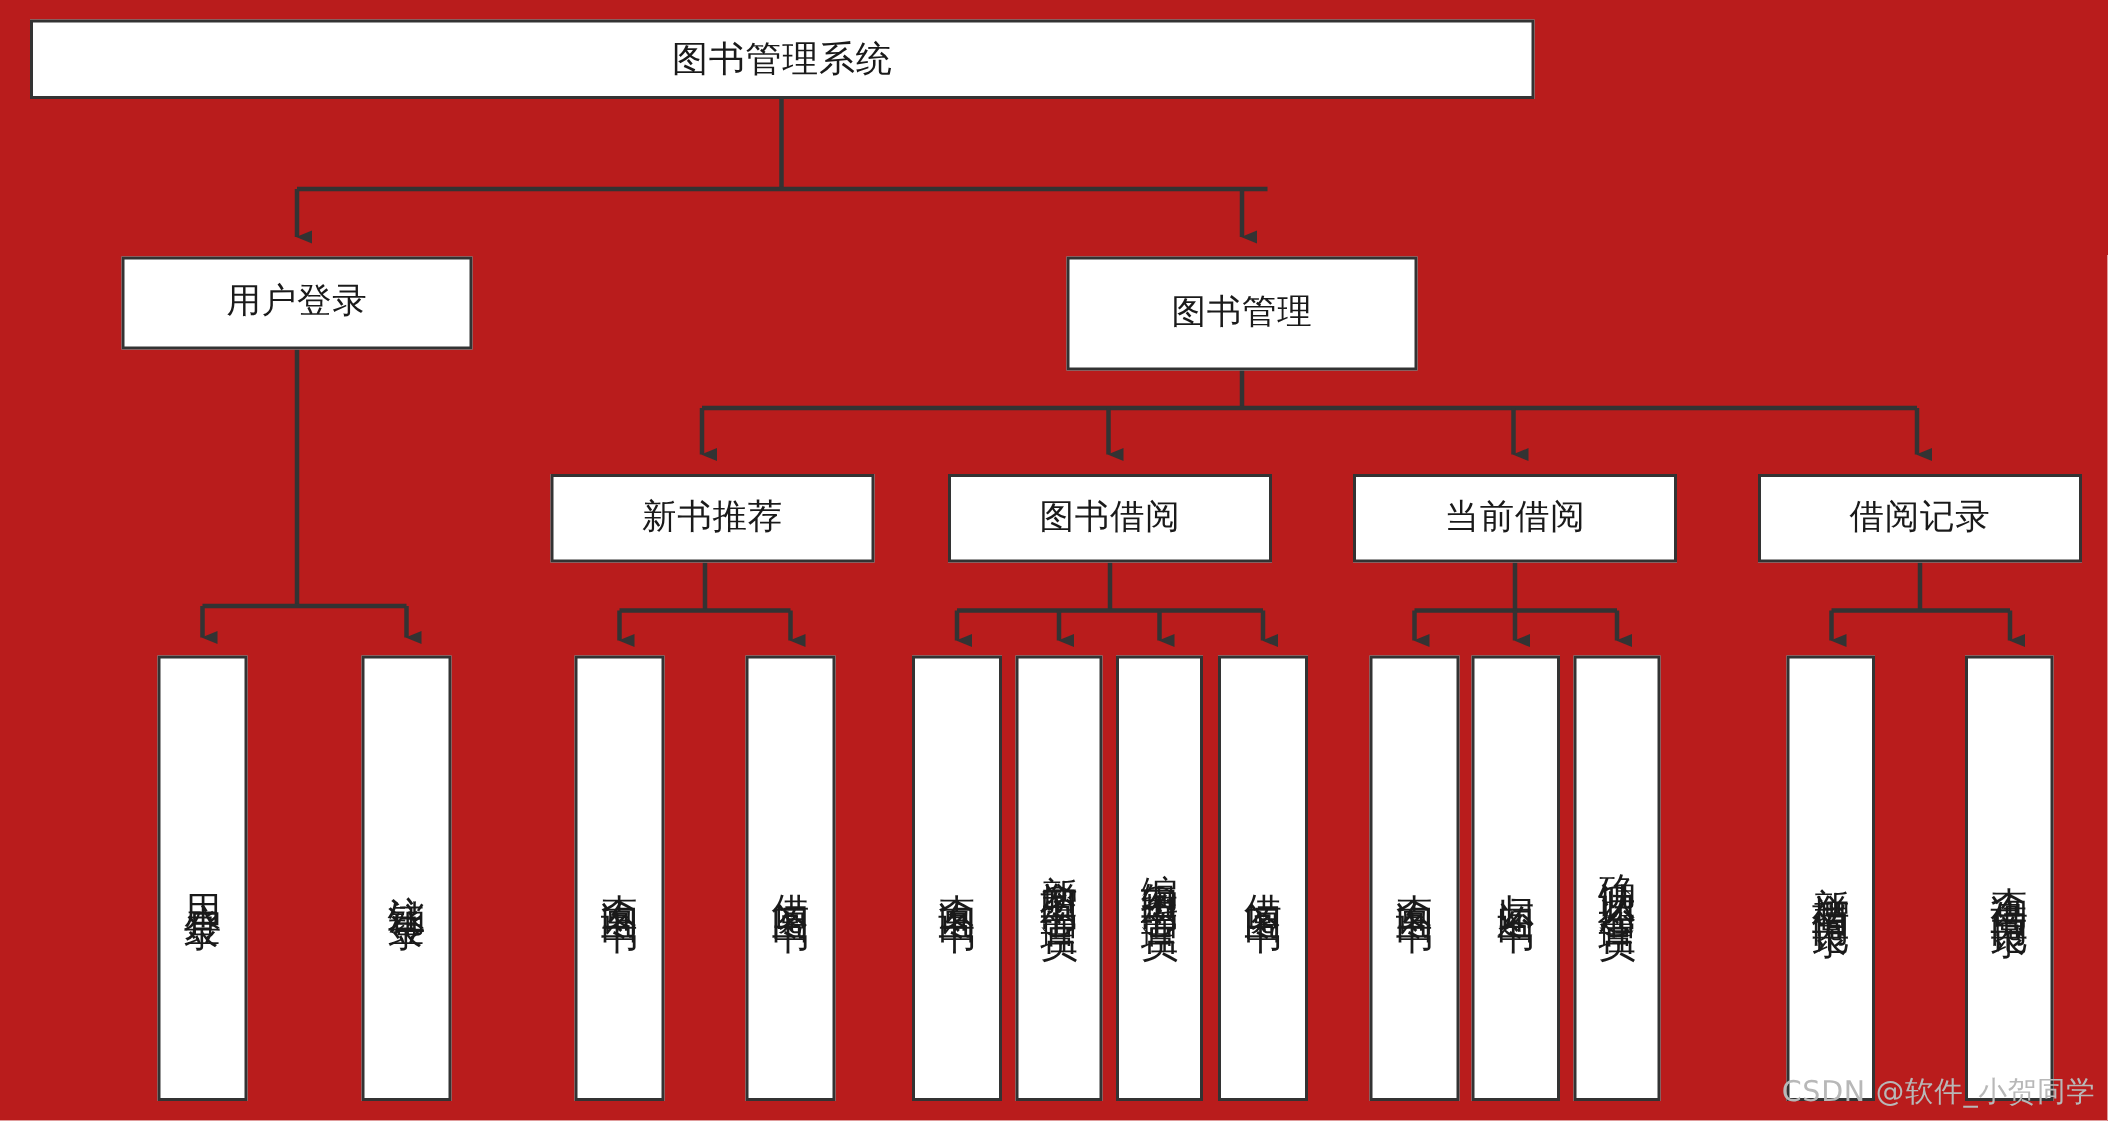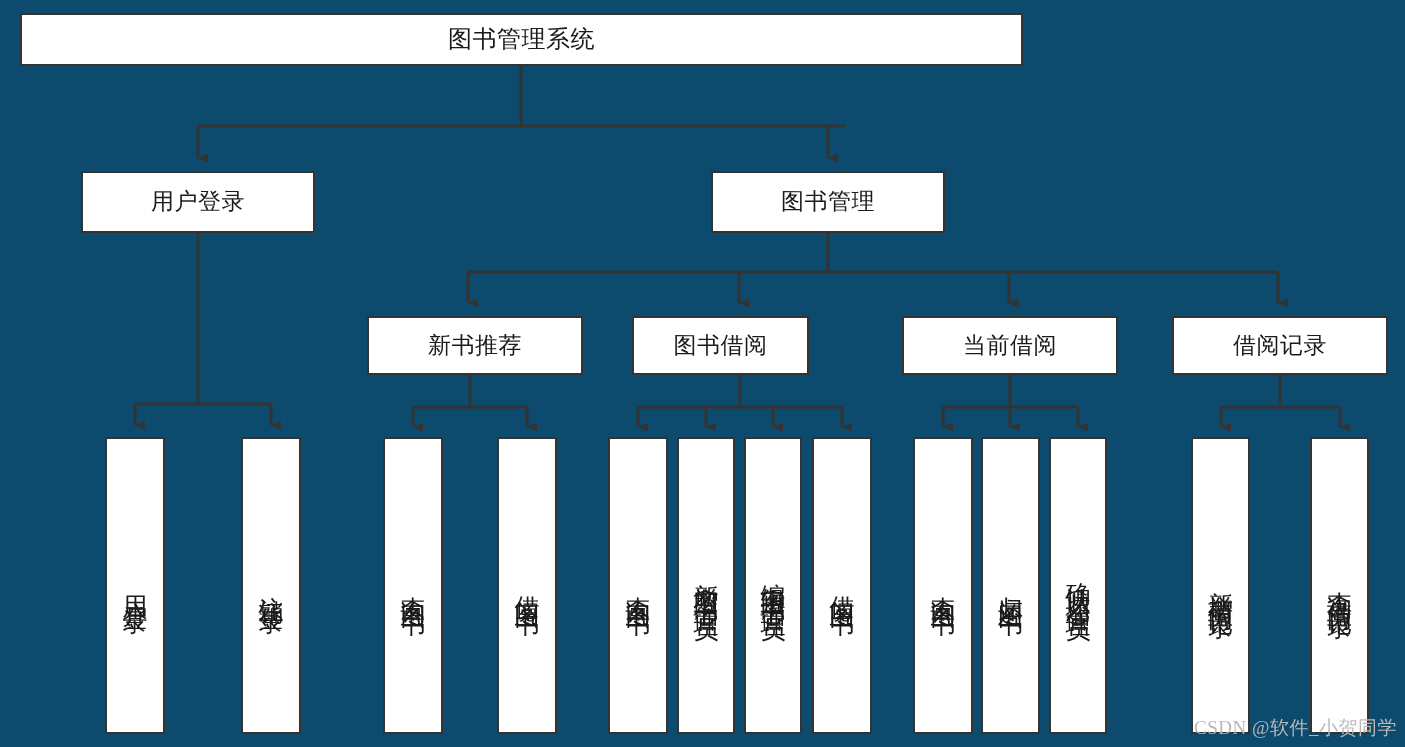--- a/index.html
+++ b/index.html
@@ -9,23 +9,22 @@
     background: #ffffff;
   }
   body {
     font-family: "DejaVu Sans", "Liberation Sans", sans-serif;
     color: #1a1a1a;
   }
   #canvas {
     position: relative;
     width: 1405px;
     height: 747px;
-    background: #0c4a6e;
+    background: #b91c1c;
     overflow: hidden;
-    font-family: Liberation Serif, serif;
   }
   svg#edges {
     position: absolute;
     left: 0;
     top: 0;
     width: 1405px;
     height: 747px;
     pointer-events: none;
   }
   .node {
@@ -135,28 +134,28 @@
     </g>
   </svg>
 
   <div class="node horiz root" style="left:20px; top:13px; width:1003px; height:53px;">
     <span class="label">图书管理系统</span>
   </div>
 
   <div class="node horiz" style="left:81px; top:171px; width:234px; height:62px;">
     <span class="label">用户登录</span>
   </div>
-  <div class="node horiz" style="left:711px; top:171px; width:234px; height:62px;">
+  <div class="node horiz" style="left:711px; top:171px; width:234px; height:76px;">
     <span class="label">图书管理</span>
   </div>
 
   <div class="node horiz" style="left:367px; top:316px; width:216px; height:59px;">
     <span class="label">新书推荐</span>
   </div>
-  <div class="node horiz" style="left:632px; top:316px; width:177px; height:59px;">
+  <div class="node horiz" style="left:632px; top:316px; width:216px; height:59px;">
     <span class="label">图书借阅</span>
   </div>
   <div class="node horiz" style="left:902px; top:316px; width:216px; height:59px;">
     <span class="label">当前借阅</span>
   </div>
   <div class="node horiz" style="left:1172px; top:316px; width:216px; height:59px;">
     <span class="label">借阅记录</span>
   </div>
 
   <div class="node vert" style="left:105px; top:437px; width:60px; height:297px;">

